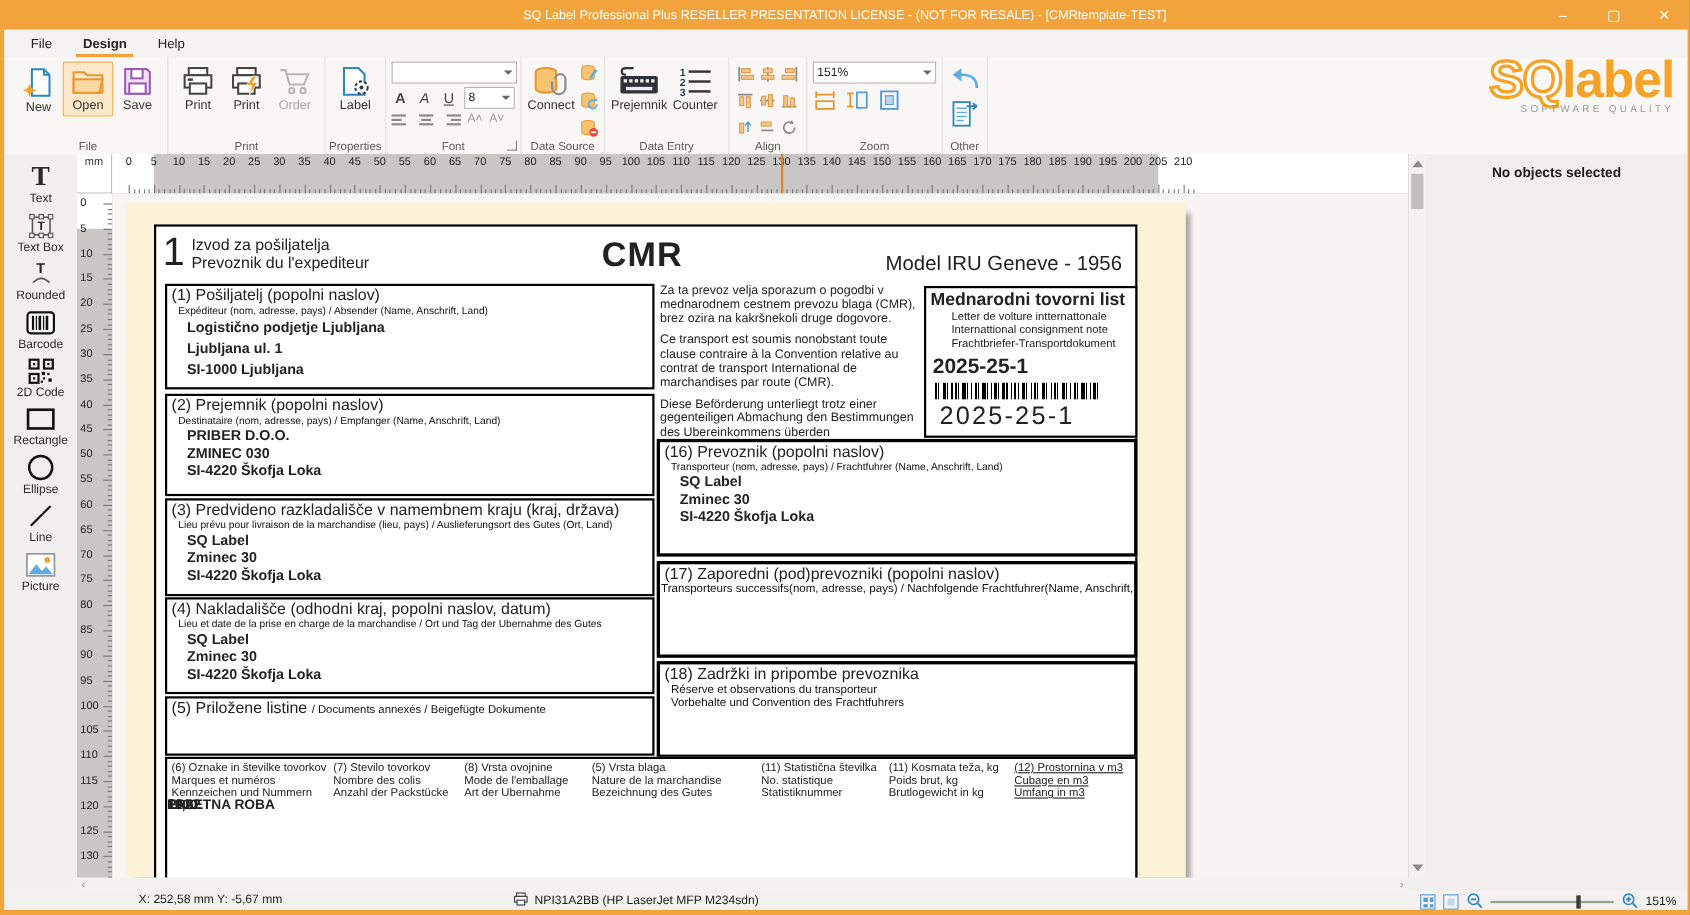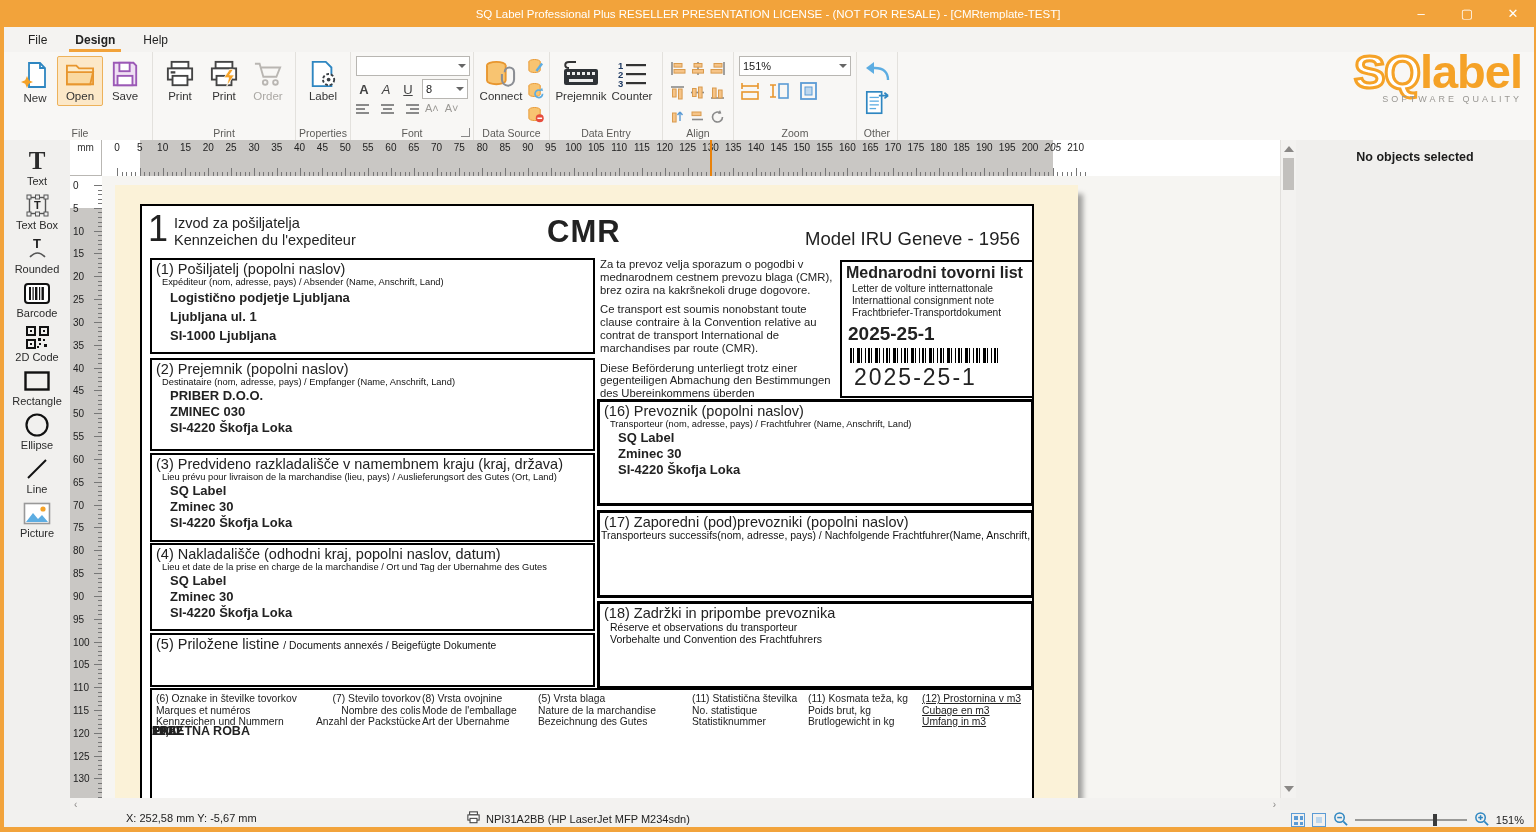--- a/index.html
+++ b/index.html
@@ -100,21 +100,21 @@
   .rbox:nth-of-type(1){top:193px;height:107px;}
   .rbox:nth-of-type(1) .ln:first-of-type{margin-top:8px;}
   .rbox:nth-of-type(2){top:304px;height:88px;}
   .rbox:nth-of-type(2) .sub{padding-left:1px;font-size:10.5px;}
   .rbox:nth-of-type(3){top:395px;height:88px;}
   .rbox:nth-of-type(3) .sub{font-size:10.5px;line-height:12px;}
   .agree{position:absolute;left:458px;top:52px;width:234px;font-size:11.3px;line-height:12.8px;}
   .agree p{margin:0 0 7px;}
   .consign{position:absolute;left:698px;top:54px;width:194px;height:138px;border:2px solid #000;background:#fff;}
   .consign .ct{font-size:16px;font-weight:bold;padding:2px 0 1px 4px;}
-  .consign .cs{font-size:10.2px;line-height:11.8px;padding-left:10px;white-space:nowrap;}
+  .consign .cs{font-size:10.2px;line-height:11.8px;padding-left:23px;white-space:nowrap;}
   .consign .cn{font-size:19px;font-weight:bold;padding:5px 0 2px 6px;}
   .consign .bc{margin:1px 0 0 8px;width:150px;height:15px;
     background:repeating-linear-gradient(90deg,#000 0 2px,#fff 2px 3px,#000 3px 4px,#fff 4px 7px,#000 7px 10px,#fff 10px 11px,#000 11px 12px,#fff 12px 15px,#000 15px 16px,#fff 16px 18px);}
   .consign .cb{font-size:23px;letter-spacing:2px;padding:1px 0 0 12px;}
   .bottombox{position:absolute;left:8px;top:482px;width:884px;height:116px;border:2px solid #000;background:#fff;}
   .bcol{position:absolute;top:3px;font-size:10.3px;line-height:11.6px;white-space:nowrap;}
   .bval{position:absolute;top:34px;font-weight:bold;font-size:12.5px;white-space:nowrap;}
   .bval:nth-of-type(1){left:193px;} .bval:nth-of-type(2){left:231px;}
   .bval:nth-of-type(3){left:368px;font-size:13.5px;} .bval:nth-of-type(4){left:686px;}
   .bval:nth-of-type(5){left:800px;}
@@ -816,21 +816,21 @@
       <span class="num" style="left: 722.575px;">155</span>
       <span class="num" style="left: 745.4px;">160</span>
       <span class="num" style="left: 768.225px;">165</span>
       <span class="num" style="left: 791.05px;">170</span>
       <span class="num" style="left: 813.875px;">175</span>
       <span class="num" style="left: 836.7px;">180</span>
       <span class="num" style="left: 859.525px;">185</span>
       <span class="num" style="left: 882.35px;">190</span>
       <span class="num" style="left: 905.175px;">195</span>
       <span class="num" style="left: 928px;">200</span>
-      <span class="num" style="left: 950.825px; font-style: italic;">205</span>
+      <span class="num" style="left: 950.825px;">205</span>
       <span class="num" style="left: 973.65px;">210</span>
       <div class="marker" style="left: 608.45px;"></div>
     </div>
   <div class="vruler" id="vruler">
       <div class="band" style="top: 31.825px; bottom: 0px;"></div>
       <div class="tick" style="top: 9px; width: 8px;"></div>
       <div class="tick" style="top: 13.565px; width: 4px;"></div>
       <div class="tick" style="top: 18.13px; width: 4px;"></div>
       <div class="tick" style="top: 22.695px; width: 4px;"></div>
       <div class="tick" style="top: 27.26px; width: 4px;"></div>
@@ -992,21 +992,21 @@
       <span class="num" style="top: 579.625px;">125</span>
       <span class="num" style="top: 602.45px;">130</span>
     </div>
 
   <div class="canvas">
     <div class="page">
       <div class="form">
         <div class="copy-num">1</div>
         <div class="copy-lines">
           <div>Izvod za pošiljatelja</div>
-          <div>Kennzeichen du l'expediteur</div>
+          <div>Prevoznik du l'expediteur</div>
         </div>
         <div class="cmr-title">CMR</div>
         <div class="model">Model IRU Geneve - 1956</div>
 
         <div id="leftboxes">
             <div class="fbox lbox">
               <div class="ttl">(1) Pošiljatelj (popolni naslov)</div>
               <div class="sub">Expéditeur (nom, adresse, pays) / Absender (Name, Anschrift, Land)</div>
               <div class="ln">Logistično podjetje Ljubljana</div>
               <div class="ln">Ljubljana ul. 1</div>
@@ -1072,21 +1072,21 @@
               <div class="sub">Vorbehalte und Convention des Frachtfuhrers</div>
             </div>
           </div>
 
         <div class="bottombox" id="bottombox">
             <div class="bcol" style="left: 4px;">
               <div>(6) Oznake in številke tovorkov</div>
               <div>Marques et numéros</div>
               <div>Kennzeichen und Nummern</div>
             </div>
-            <div class="bcol" style="left: 164px; text-align: right;">
+            <div class="bcol" style="left: 151px;">
               <div>(7) Stevilo tovorkov</div>
               <div>Nombre des colis</div>
               <div>Anzahl der Packstücke</div>
             </div>
             <div class="bcol" style="left: 270px;">
               <div>(8) Vrsta ovojnine</div>
               <div>Mode de l'emballage</div>
               <div>Art der Ubernahme</div>
             </div>
             <div class="bcol" style="left: 386px;">

